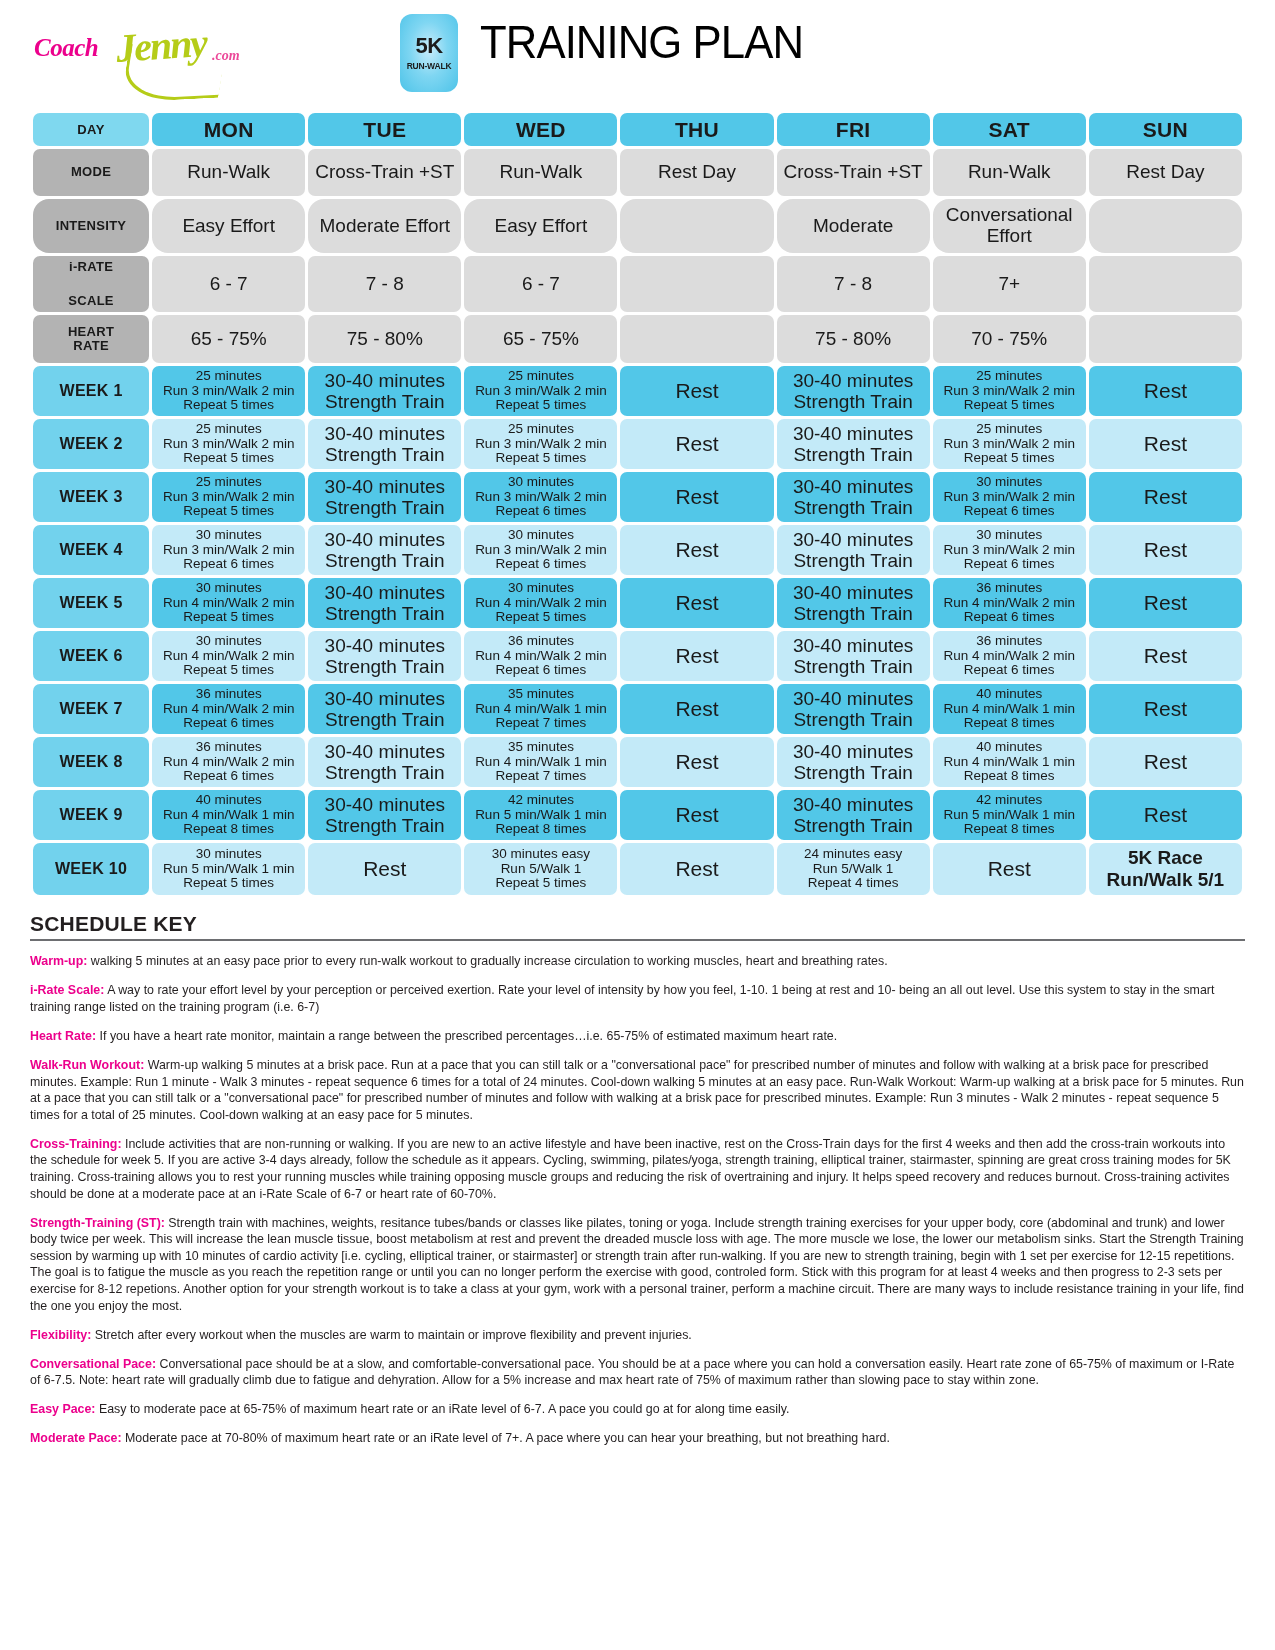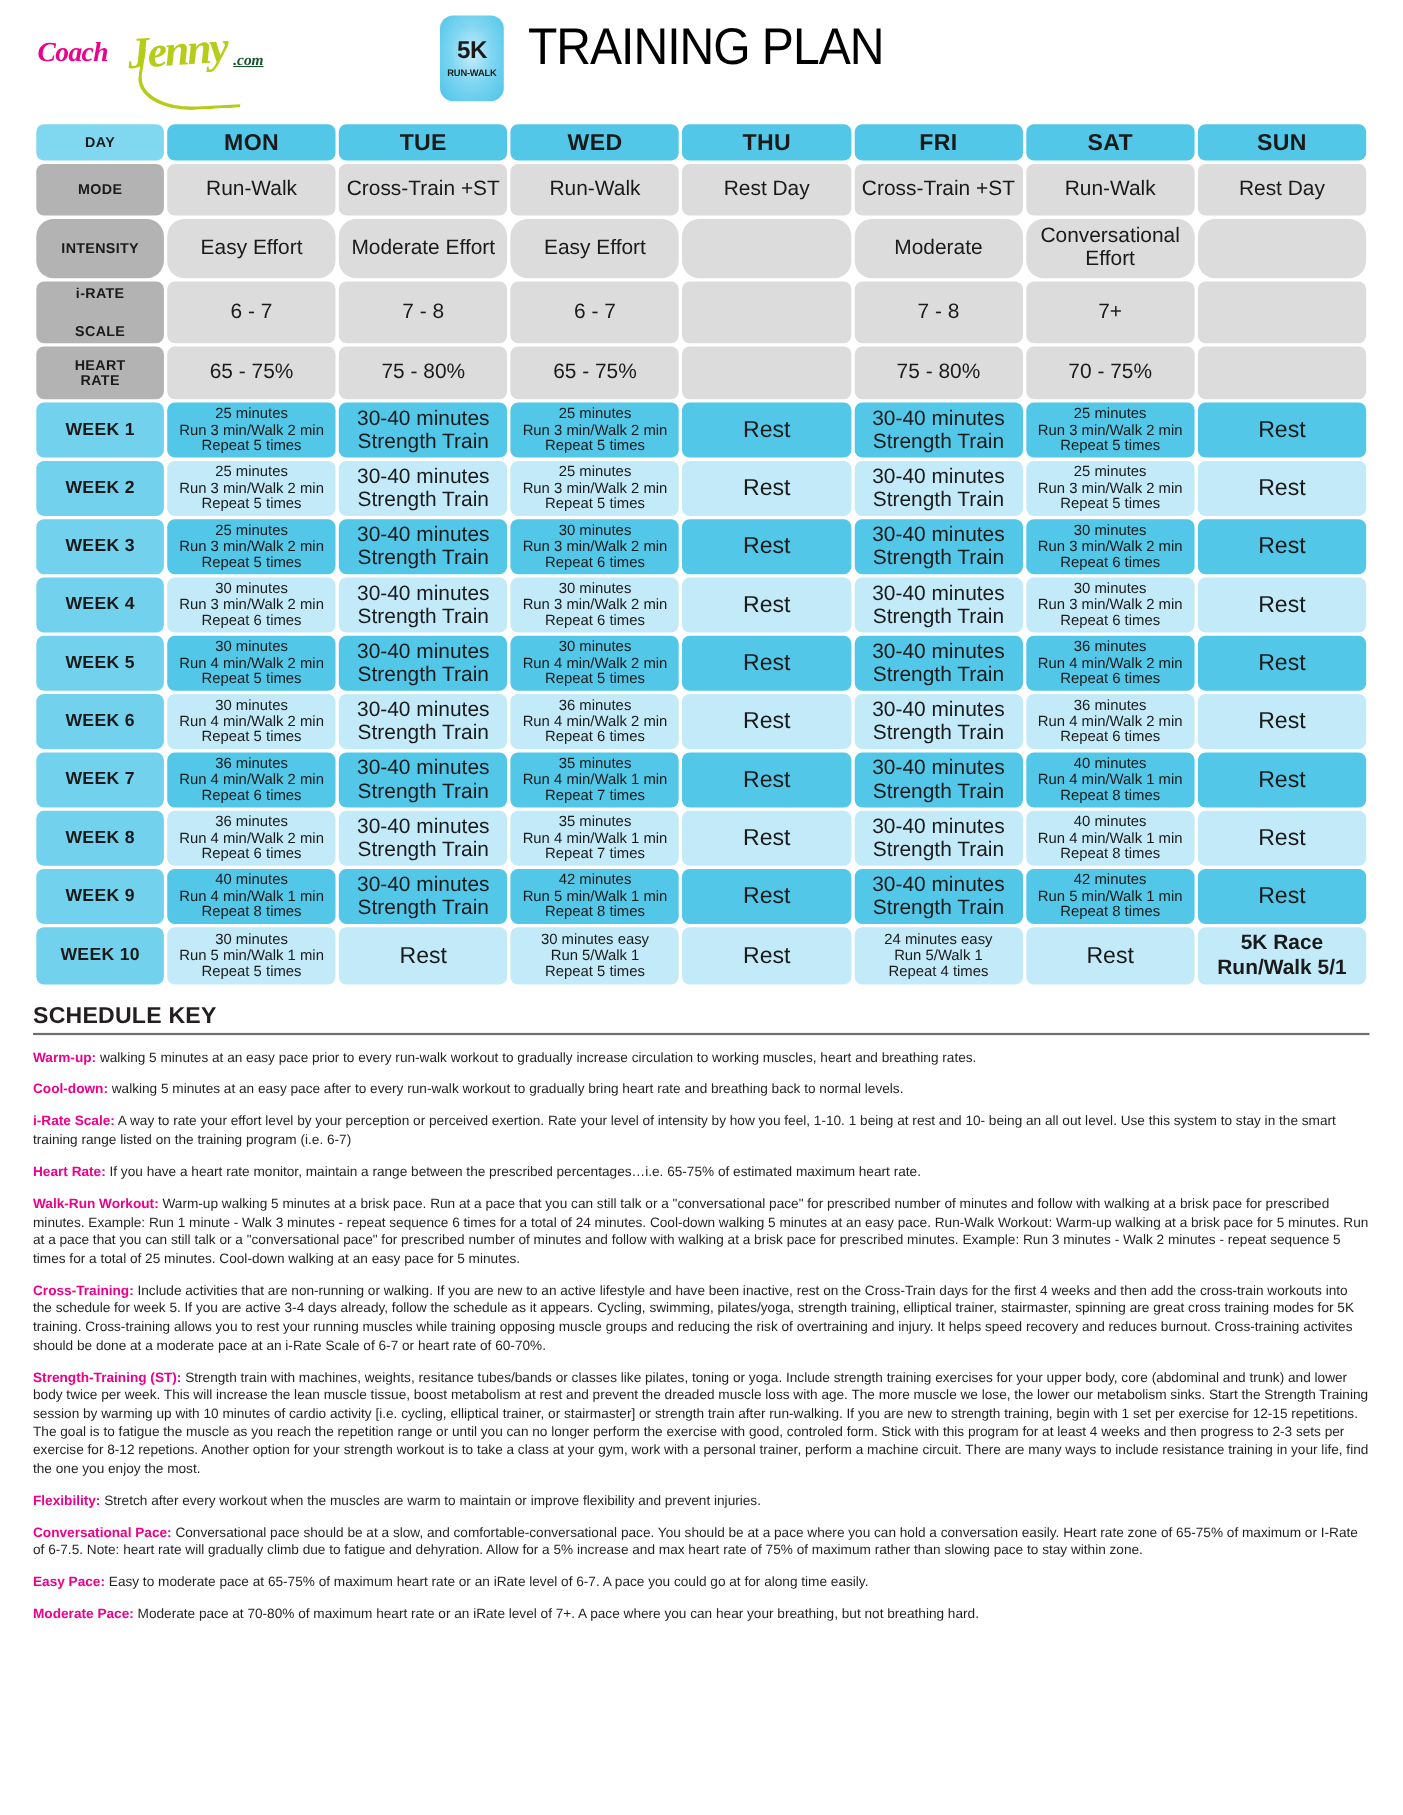--- a/index.html
+++ b/index.html
@@ -48,22 +48,21 @@
     letter-spacing: -2px;
     transform: rotate(-4deg);
   }
   .logo-com {
     position: absolute;
     left: 182px; top: 34px;
     font-family: "Liberation Serif", serif;
     font-size: 14px;
     font-style: italic;
     font-weight: bold;
-    color: #14532d;
-    text-decoration: underline;
+    color: #ec4899;
   }
   .logo-swash {
     position: absolute;
     left: 95px; top: 28px;
     width: 98px; height: 58px;
     border-left: 3px solid #b5cc18;
     border-bottom: 3px solid #b5cc18;
     border-radius: 0 0 0 60%;
     transform: rotate(-3deg) skewX(-12deg);
   }
@@ -888,21 +887,20 @@
           </td>
         </tr>
       </tbody>
   </table>
 
   <div class="key-section">
     <div class="key-title">SCHEDULE KEY</div>
     <div class="key-rule"></div>
     <div id="key-list">
         <p class="key-item"><span class="key-term">Warm-up:</span><span class="key-body"> walking 5 minutes at an easy pace prior to every run-walk workout to gradually increase circulation to working muscles, heart and breathing rates.</span></p>
-        <p class="key-item"><span class="key-term">Cool-down:</span><span class="key-body"> walking 5 minutes at an easy pace after to every run-walk workout to gradually bring heart rate and breathing back to normal levels.</span></p>
         <p class="key-item"><span class="key-term">i-Rate Scale:</span><span class="key-body"> A way to rate your effort level by your perception or perceived exertion. Rate your level of intensity by how you feel, 1-10. 1 being at rest and 10- being an all out level. Use this system to stay in the smart training range listed on the training program (i.e. 6-7)</span></p>
         <p class="key-item"><span class="key-term">Heart Rate:</span><span class="key-body"> If you have a heart rate monitor, maintain a range between the prescribed percentages…i.e. 65-75% of estimated maximum heart rate.</span></p>
         <p class="key-item"><span class="key-term">Walk-Run Workout:</span><span class="key-body"> Warm-up walking 5 minutes at a brisk pace.  Run at a pace that you can still talk or a "conversational pace" for prescribed number of minutes and follow with walking at a brisk pace for prescribed minutes. Example: Run 1 minute - Walk 3 minutes - repeat sequence 6 times for a total of 24 minutes.  Cool-down walking 5 minutes at an easy pace. Run-Walk Workout: Warm-up walking at a brisk pace for 5 minutes.  Run at a pace that you can still talk or a "conversational pace" for prescribed number of minutes and follow with walking at a brisk pace for prescribed minutes. Example: Run 3 minutes - Walk 2 minutes - repeat sequence 5 times for a total of 25 minutes. Cool-down walking at an easy pace for 5 minutes.</span></p>
         <p class="key-item"><span class="key-term">Cross-Training:</span><span class="key-body"> Include activities that are non-running or walking.  If you are new to an active lifestyle and have been inactive, rest on the Cross-Train days for the first 4 weeks and then add the cross-train workouts into the schedule for week 5.  If you are active 3-4 days already, follow the schedule as it appears.  Cycling, swimming, pilates/yoga, strength training, elliptical trainer, stairmaster, spinning are great cross training modes for 5K training.  Cross-training allows you to rest your running muscles while training opposing muscle groups and reducing the risk of overtraining and injury. It helps speed recovery and reduces burnout.  Cross-training activites should be done at a moderate pace at an i-Rate Scale of 6-7 or heart rate of 60-70%.</span></p>
         <p class="key-item"><span class="key-term">Strength-Training (ST):</span><span class="key-body">  Strength train with machines, weights, resitance tubes/bands or classes like pilates, toning or yoga.  Include strength training exercises for your upper body, core (abdominal and trunk) and lower body twice per week. This will increase the lean muscle tissue, boost metabolism at rest and prevent the dreaded muscle loss with age. The more muscle we lose, the lower our metabolism sinks.  Start the Strength Training session by warming up with 10 minutes of cardio activity [i.e. cycling, elliptical trainer, or stairmaster] or strength train after run-walking. If you are new to strength training, begin with 1 set per exercise for 12-15 repetitions.  The goal is to fatigue the muscle as you reach the repetition range or until you can no longer perform the exercise with good, controled form. Stick with this program for at least 4 weeks and then progress to 2-3 sets per exercise for 8-12 repetions. Another option for your strength workout is to take a class at your gym, work with a personal trainer, perform a machine circuit.  There are many ways to include resistance training in your life, find the one you enjoy the most.</span></p>
         <p class="key-item"><span class="key-term">Flexibility:</span><span class="key-body">  Stretch after every workout when the muscles are warm to maintain or improve flexibility and prevent injuries.</span></p>
         <p class="key-item"><span class="key-term">Conversational Pace:</span><span class="key-body">  Conversational pace should be at a slow, and comfortable-conversational pace. You should be at a pace where you can hold a conversation easily.  Heart rate zone of 65-75% of maximum or I-Rate of 6-7.5. Note: heart rate will gradually climb due to fatigue and dehyration. Allow for a 5% increase and max heart rate of 75% of maximum rather than slowing pace to stay within zone.</span></p>
         <p class="key-item"><span class="key-term">Easy Pace:</span><span class="key-body">  Easy to moderate pace at 65-75% of maximum heart rate or an iRate level of 6-7. A pace you could go at for along time easily.</span></p>
         <p class="key-item"><span class="key-term">Moderate Pace:</span><span class="key-body">  Moderate pace at 70-80% of maximum heart rate or an iRate level of 7+. A pace where you can hear your breathing, but not breathing hard.</span></p>
       </div>

